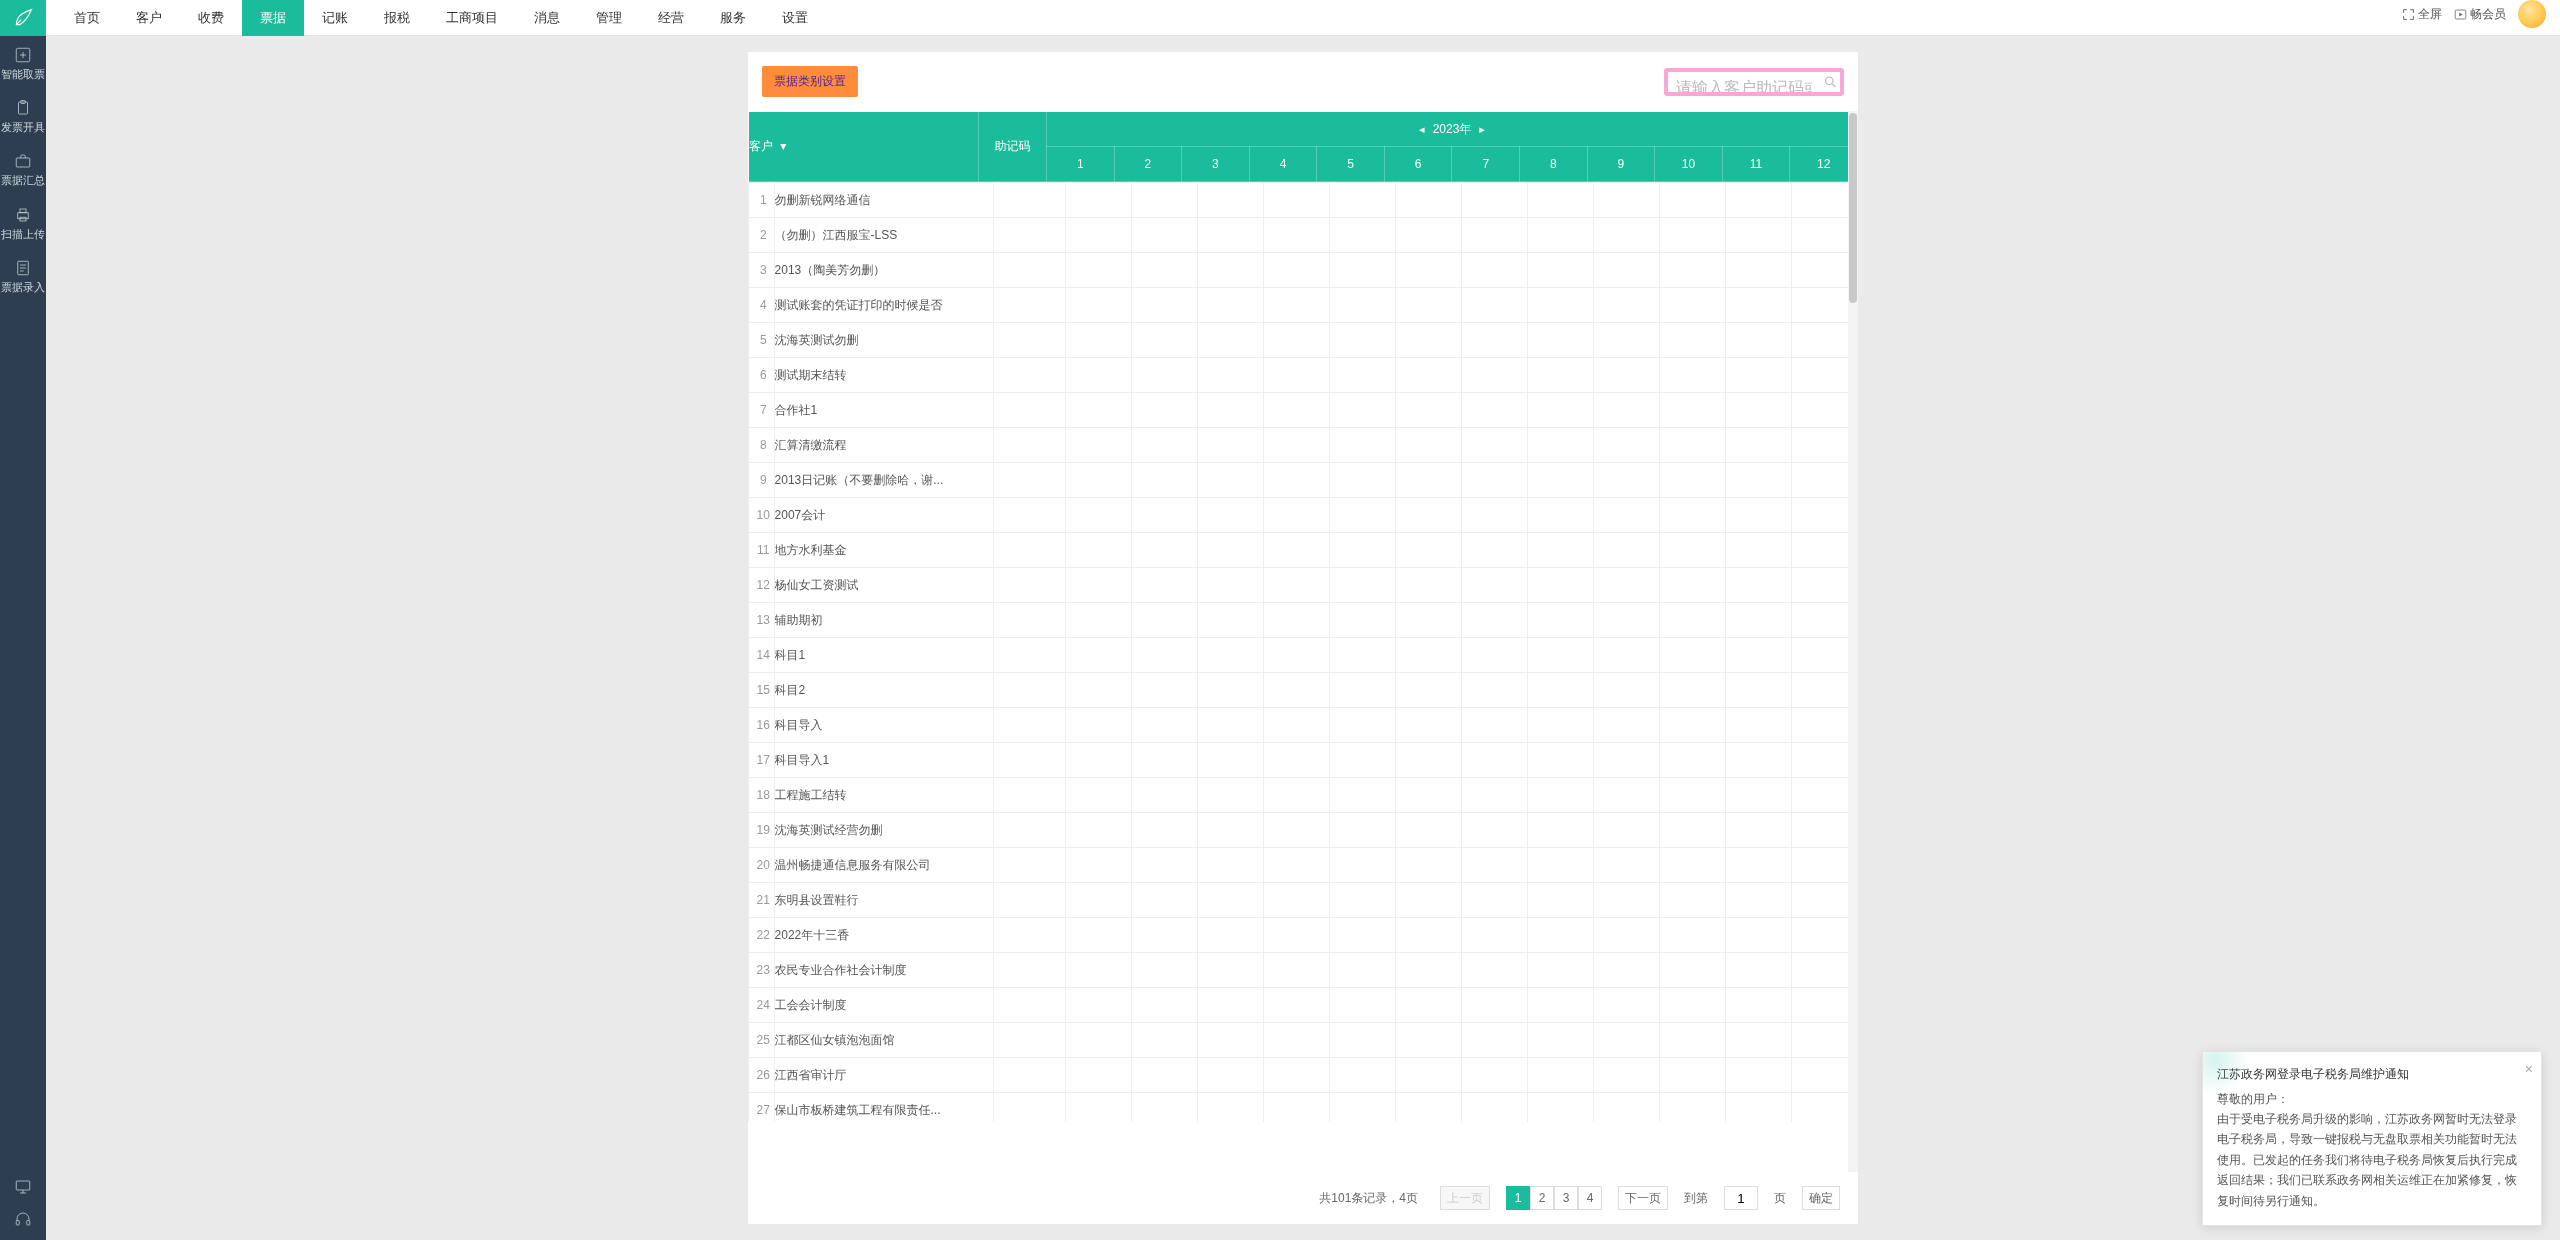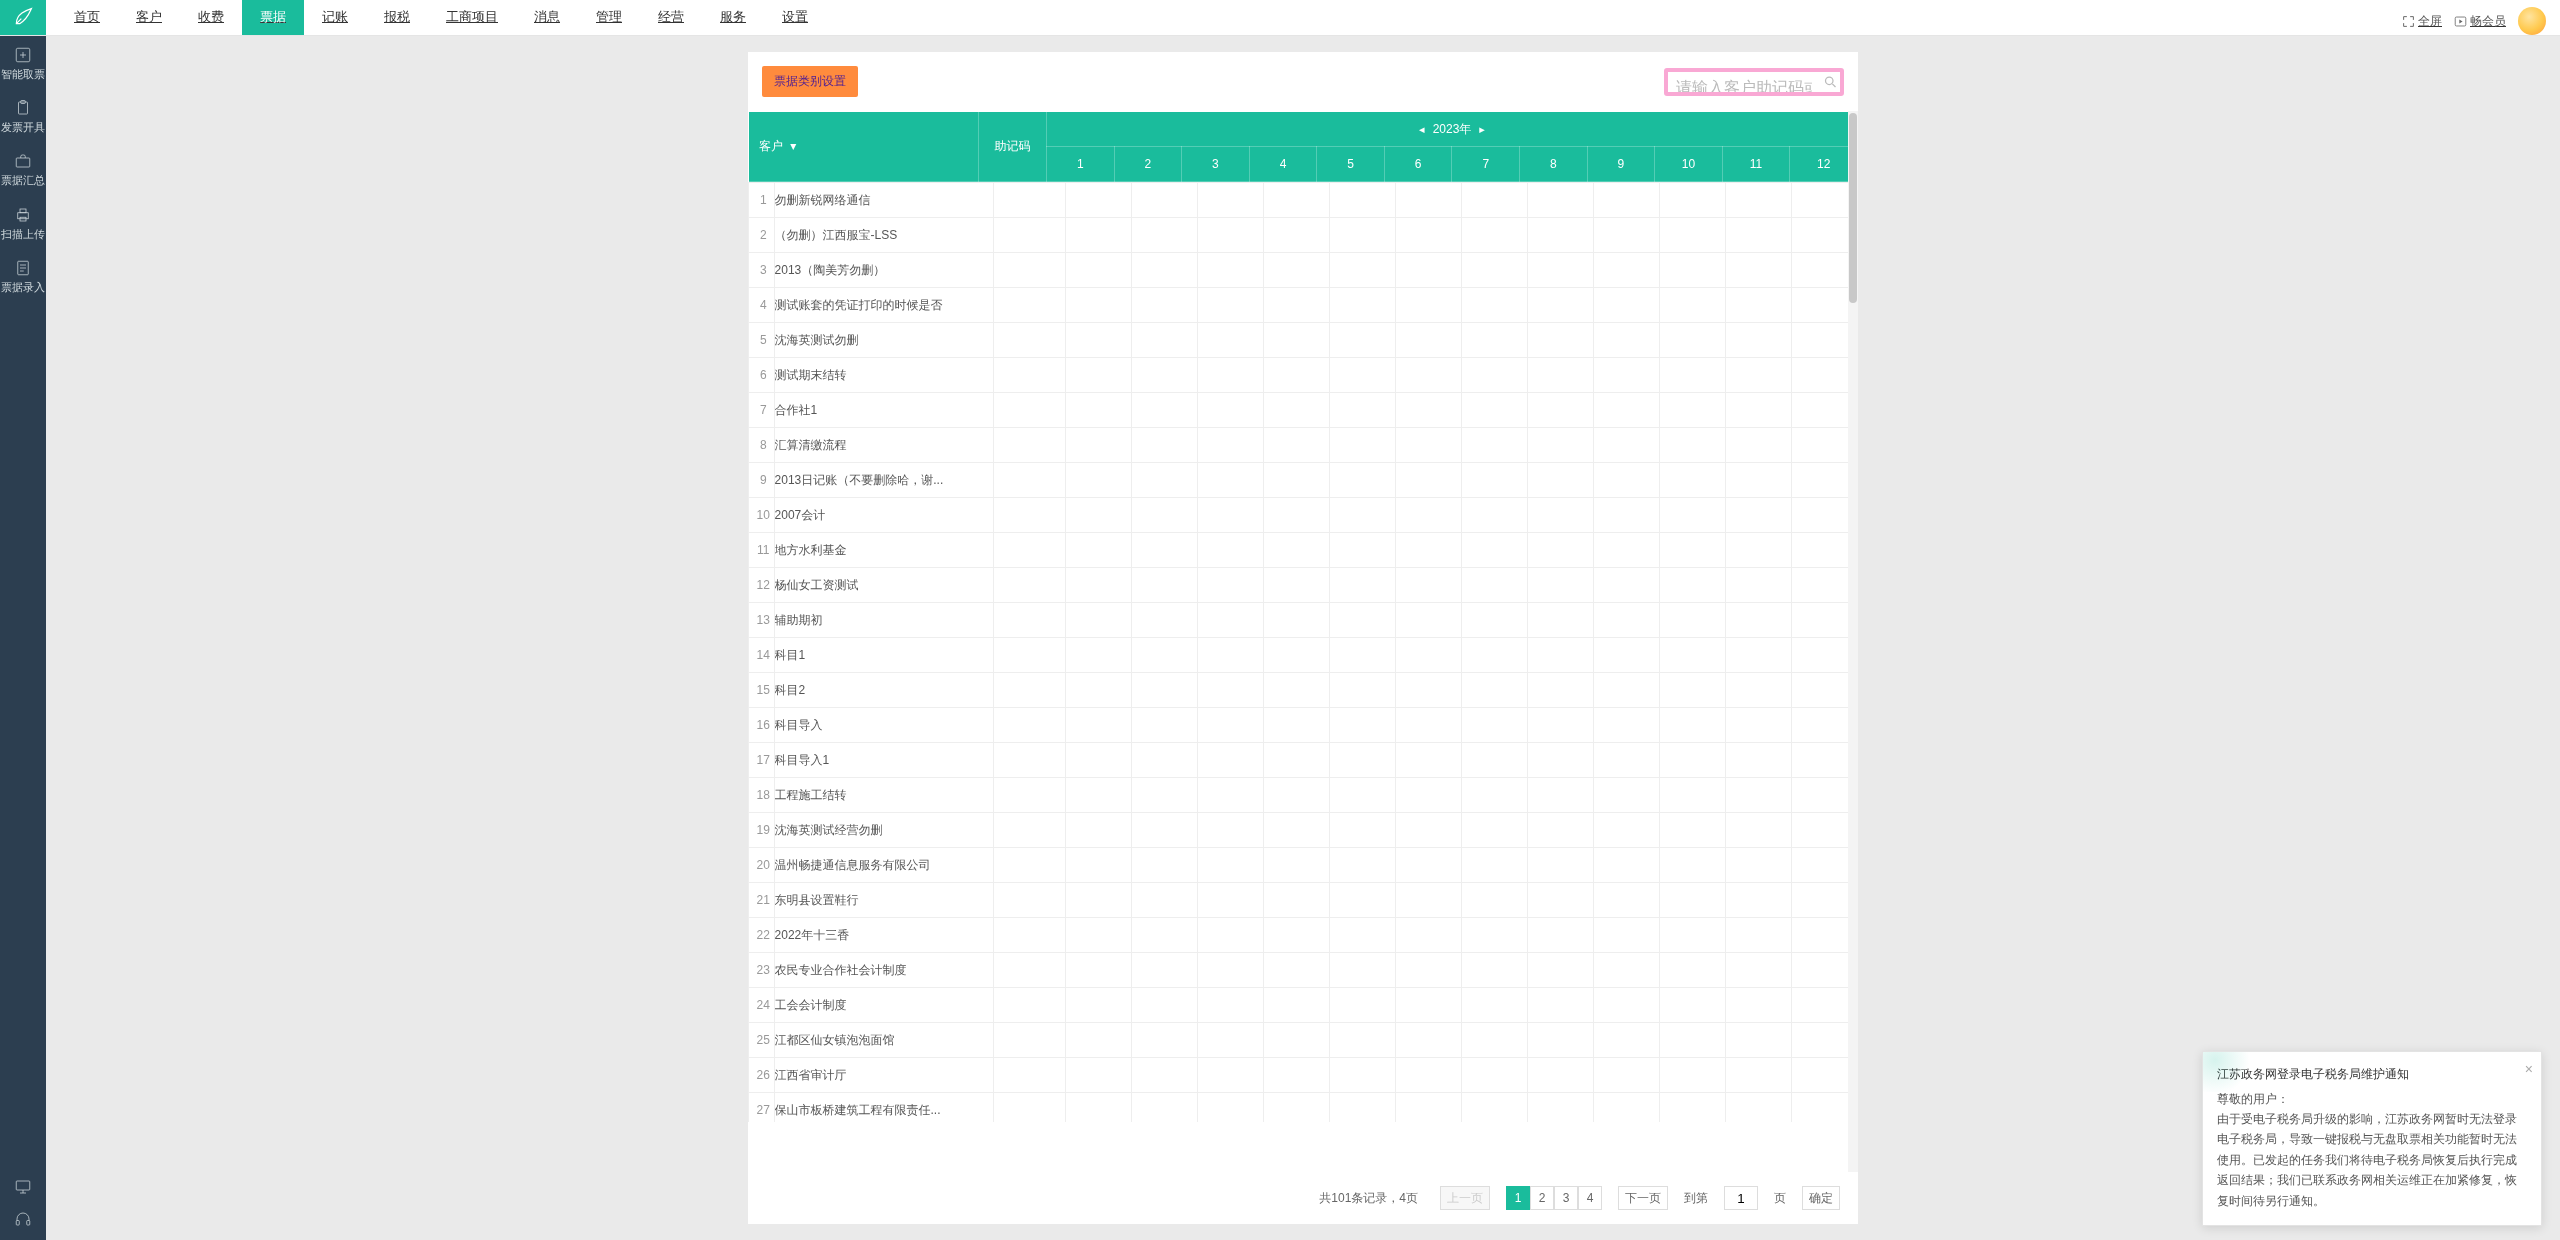--- a/index.html
+++ b/index.html
@@ -1,20 +1,20 @@
 <!DOCTYPE html>
 <html><head>
 <meta charset="utf-8">
 <style>
 * { margin: 0; padding: 0; box-sizing: border-box; }
 body { font-family: "Microsoft YaHei", Arial, sans-serif; font-size: 12px; color: #333; background: #f0f0f0; overflow: hidden; }
 .app { display: flex; height: 100vh; }
 
 
-.top-header { position: fixed; top: 0; left: 0; right: 0; height: 36px; background: #fff; border-bottom: 1px solid #e5e5e5; display: flex; align-items: flex-end; z-index: 100; text-decoration: underline; }
+.top-header { position: fixed; top: 0; left: 0; right: 0; height: 36px; background: #fff; border-bottom: 1px solid #e5e5e5; display: flex; align-items: flex-start; z-index: 100; }
 .logo { width: 46px; height: 36px; background: #1abc9c; display: flex; align-items: center; justify-content: center; color: #fff; font-style: italic; font-size: 20px; }
 .top-nav { display: flex; align-items: center; flex: 1; padding-left: 10px; }
 .top-nav-item { padding: 0 18px; height: 36px; line-height: 36px; color: #333; cursor: pointer; font-size: 13px; }
 .top-nav-item.active { background: #1abc9c; color: #fff; }
 .top-right { display: flex; align-items: center; gap: 12px; padding-right: 14px; }
 .top-right-item { display: flex; align-items: center; gap: 3px; color: #555; cursor: pointer; font-size: 12px; }
 .avatar { width: 28px; height: 28px; border-radius: 50%; background: radial-gradient(circle at 40% 35%, #ffe4a0 0%, #ffc94d 55%, #ff9a3c 100%); }
 
 
 .sidebar { position: fixed; top: 36px; left: 0; bottom: 0; width: 46px; background: #2c3e50; display: flex; flex-direction: column; align-items: center; z-index: 90; }
@@ -32,21 +32,21 @@
 .btn-orange { background: #ff8b3d; color: #4c1d95; border: none; padding: 7px 12px; font-size: 12px; cursor: pointer; border-radius: 2px; }
 .search-wrap { position: relative; }
 .search-input { width: 180px; height: 28px; border: 4px solid #f9a8d4; border-radius: 3px; padding: 12px 28px 0 8px; font-size: 16px; color: #333; }
 .search-input::placeholder { color: #bbb; }
 .search-icon { position: absolute; right: 6px; top: 50%; transform: translateY(-50%); color: #bbb; }
 
 
 .table-wrap { flex: 1; overflow: hidden; position: relative; }
 table { width: 100%; border-collapse: collapse; table-layout: fixed; }
 thead th { background: #1abc9c; color: #fff; font-weight: normal; font-size: 12px; padding: 0; border: 1px solid rgba(255,255,255,0.25); }
-thead .th-customer { width: 230px; height: 70px; text-align: left; padding-left: 10px; }
+thead .th-customer { width: 230px; height: 70px; text-align: left; }
 thead .th-code { width: 68px; height: 70px; }
 thead .th-year-row th { height: 22px; }
 thead .th-month { height: 24px; width: 62px; }
 .year-nav { display: flex; align-items: center; justify-content: center; gap: 8px; }
 .year-arrow { cursor: pointer; font-size: 11px; }
 tbody td { border: 1px solid #eee; height: 35px; font-size: 12px; color: #555; }
 tbody td.idx { width: 20px; text-align: center; color: #999; border-right: none; padding-left: 4px; }
 tbody td.name { padding-left: 0; white-space: nowrap; overflow: hidden; text-overflow: ellipsis; }
 .table-scroll { max-height: 940px; overflow-y: auto; }
 

